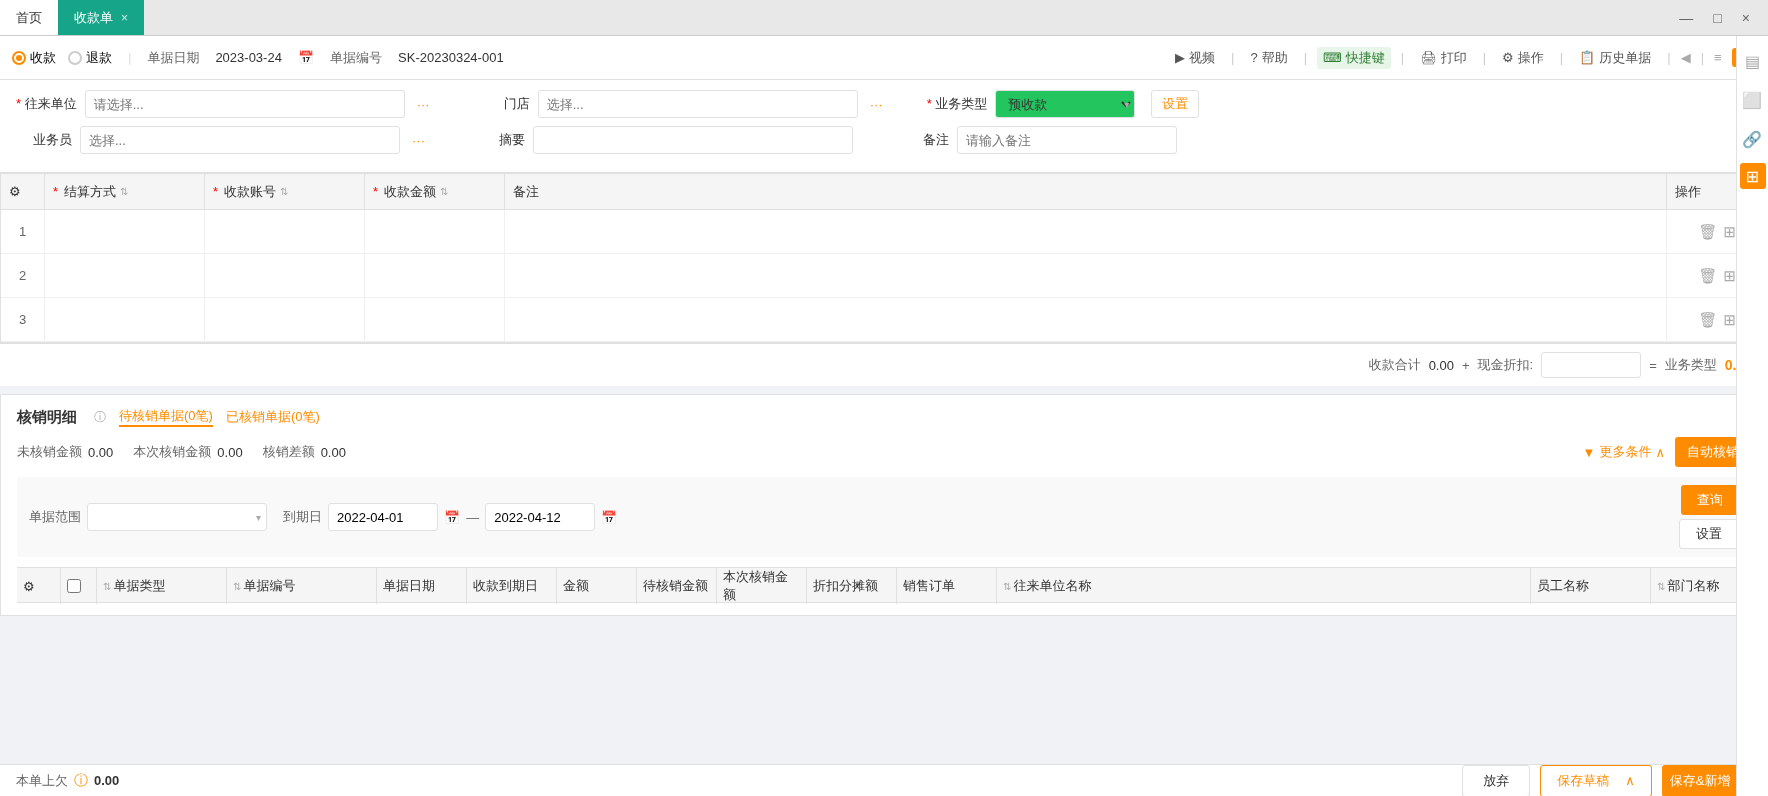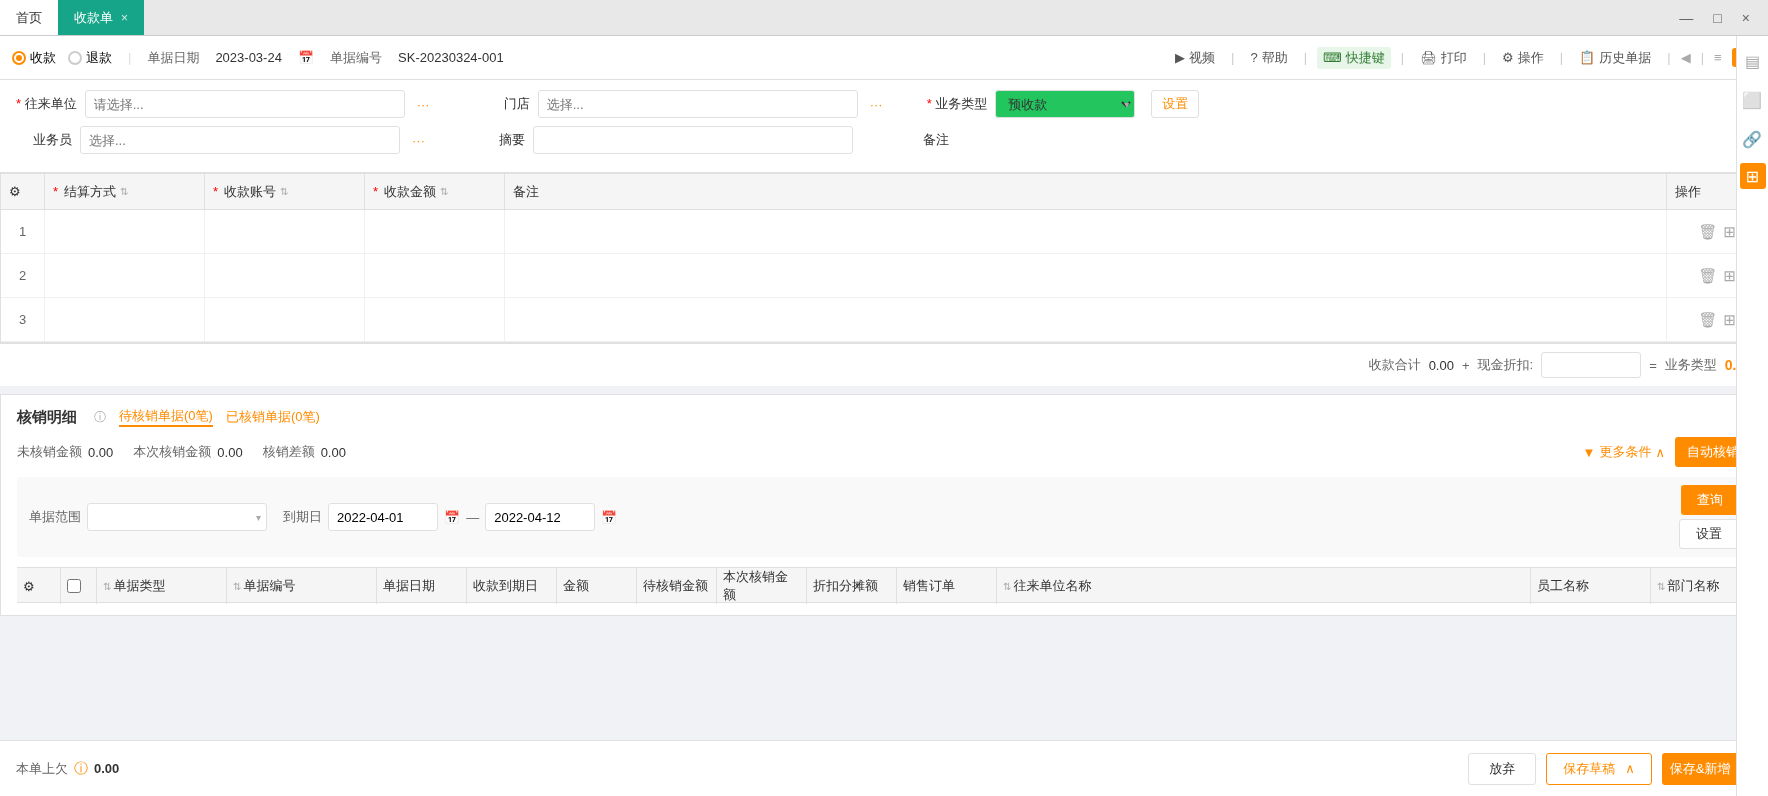--- a/index.html
+++ b/index.html
@@ -148,29 +148,29 @@
       border-bottom: 1px solid #e0e0e0;
       height: 36px;
       align-items: center;
     }
     .bottom-th { padding: 0 6px; color: #333; font-weight: 500; border-right: 1px solid #e0e0e0; height: 100%; display: flex; align-items: center; gap: 2px; font-size: 12px; }
     .bottom-th:last-child { border-right: none; }
 
     
     .footer {
       position: fixed; bottom: 0; left: 0; right: 0;
-      height: 56px; background: #fff; border-top: 1px solid #e0e0e0;
+      height: 32px; background: #fff; border-top: 1px solid #e0e0e0;
       display: flex; align-items: center; padding: 0 16px; gap: 12px;
     }
     .footer-info { display: flex; align-items: center; gap: 6px; color: #666; }
     .footer-info-value { font-weight: bold; color: #333; }
     .footer-info-icon { color: #ff8c00; font-size: 14px; cursor: pointer; }
     .footer-right { margin-left: auto; display: flex; gap: 10px; }
     .btn-abandon { border: 1px solid #e0e0e0; background: #fff; color: #333; border-radius: 3px; padding: 6px 20px; cursor: pointer; height: 32px; }
-    .btn-save-draft { border: 1px solid #ff8c00; background: #fff; color: #ff8c00; border-radius: 3px; padding: 6px 16px; cursor: pointer; height: 32px; display: flex; align-items: center; gap: 10px; }
+    .btn-save-draft { border: 1px solid #ff8c00; background: #fff; color: #ff8c00; border-radius: 3px; padding: 6px 16px; cursor: pointer; height: 32px; display: flex; align-items: center; gap: 16px; }
     .btn-save-new { background: #ff8c00; color: #fff; border: none; border-radius: 3px; padding: 6px 8px; cursor: pointer; height: 32px; display: flex; align-items: center; gap: 4px; }
 
     
     .right-panel {
       position: fixed; right: 0; top: 36px; bottom: 0;
       width: 32px; background: #fff; border-left: 1px solid #e0e0e0;
       display: flex; flex-direction: column; align-items: center; padding-top: 10px; gap: 8px;
     }
     .right-panel-icon { color: #aaa; cursor: pointer; padding: 6px; font-size: 16px; }
     .right-panel-icon.orange { color: #ff8c00; background: #ff8c00; color: #fff; border-radius: 3px; width: 26px; height: 26px; display: flex; align-items: center; justify-content: center; }
@@ -287,20 +287,21 @@
     <div class="form-row">
 
       <span class="form-label">业务员</span>
       <input class="form-input" style="max-width: 320px;" placeholder="选择...">
       <span class="form-dots">···</span>
 
       <span class="form-label" style="margin-left:32px;">摘要</span>
       <input class="form-input" style="max-width: 320px;">
 
       <span class="form-label" style="margin-left:32px;">备注</span>
+      <input class="form-input" style="max-width: 220px;" placeholder="请输入备注">
     </div>
   </div>
 
   <div class="table-section">
     <div class="table-header">
       <div class="th-cell">
         <span>⚙</span>
       </div>
       <div class="th-cell">
         <span style="color:red;margin-right:2px;">*</span>

